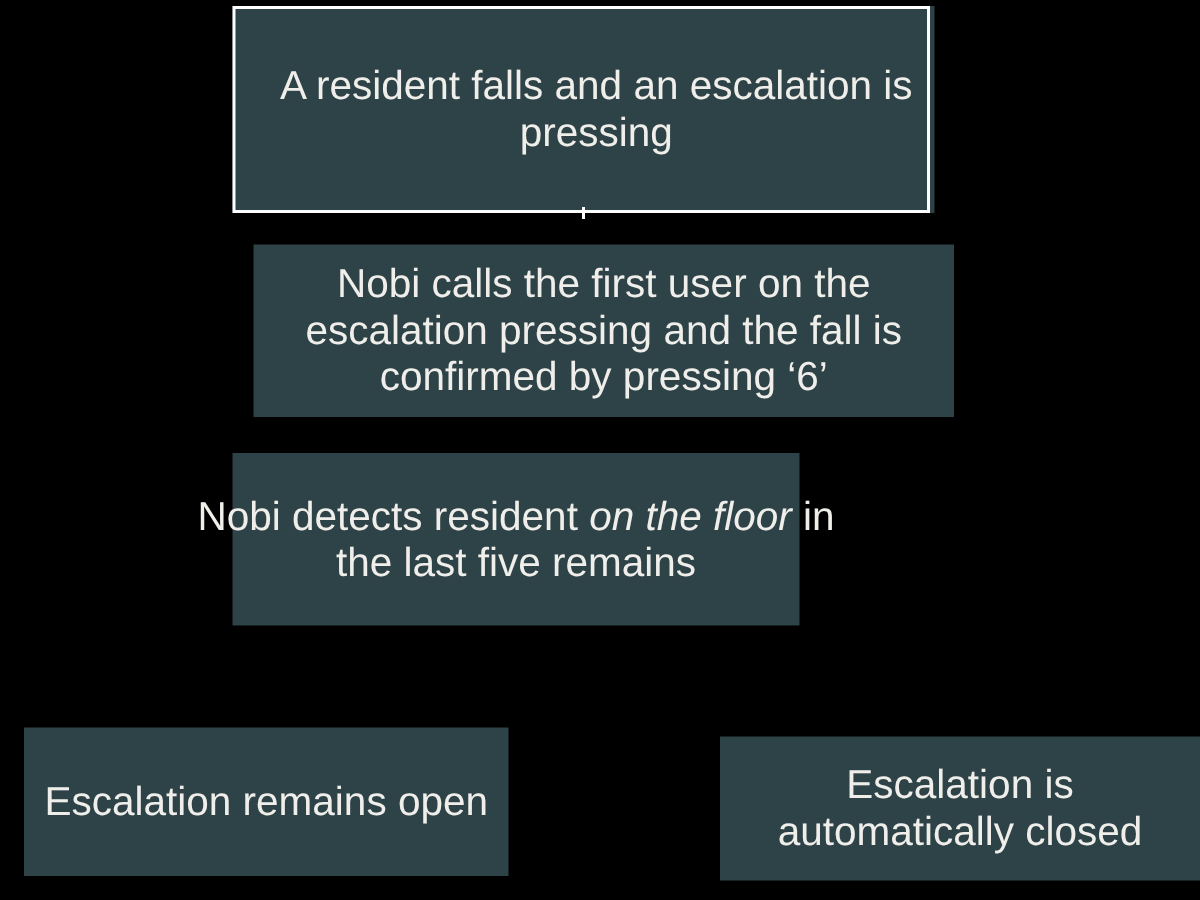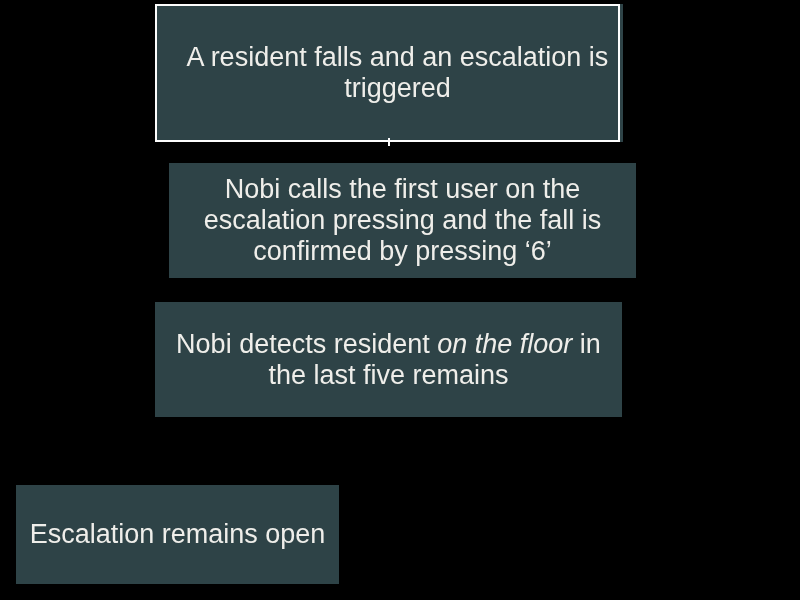--- a/index.html
+++ b/index.html
@@ -43,21 +43,21 @@
   }
   .box-step2 {
     left: 169px;
     top: 163px;
     width: 467px;
     height: 115px;
   }
   .box-step3 {
     left: 155px;
     top: 302px;
-    width: 467px;
+    width: 378px;
     height: 115px;
   }
   .box-outcome-open {
     left: 16px;
     top: 485px;
     width: 323px;
     height: 99px;
   }
   .box-outcome-closed {
     left: 480px;
@@ -77,34 +77,38 @@
     font-style: italic;
   }
 </style>
 </head>
 <body>
 
 <div class="canvas">
 
   <div class="box box-step1">
     <div class="line">A resident falls and an escalation is</div>
-    <div class="line">triggered</div>
+    <div class="line">pressing</div>
   </div>
 
   <div class="connector-stub"></div>
 
   <div class="box box-step2">
     <div class="line">Nobi calls the first user on the</div>
     <div class="line">escalation pressing and the fall is</div>
     <div class="line">confirmed by pressing ‘6’</div>
   </div>
 
   <div class="box box-step3">
     <div class="line"><span>Nobi detects resident </span><span class="italic">on the floor</span><span> in</span></div>
     <div class="line">the last five remains</div>
   </div>
 
   <div class="box box-outcome-open">
     <div class="line">Escalation remains open</div>
   </div>
 
+  <div class="box box-outcome-closed">
+    <div class="line">Escalation is</div>
+    <div class="line">automatically closed</div>
+  </div>
 
 </div>
 
 </body></html>

